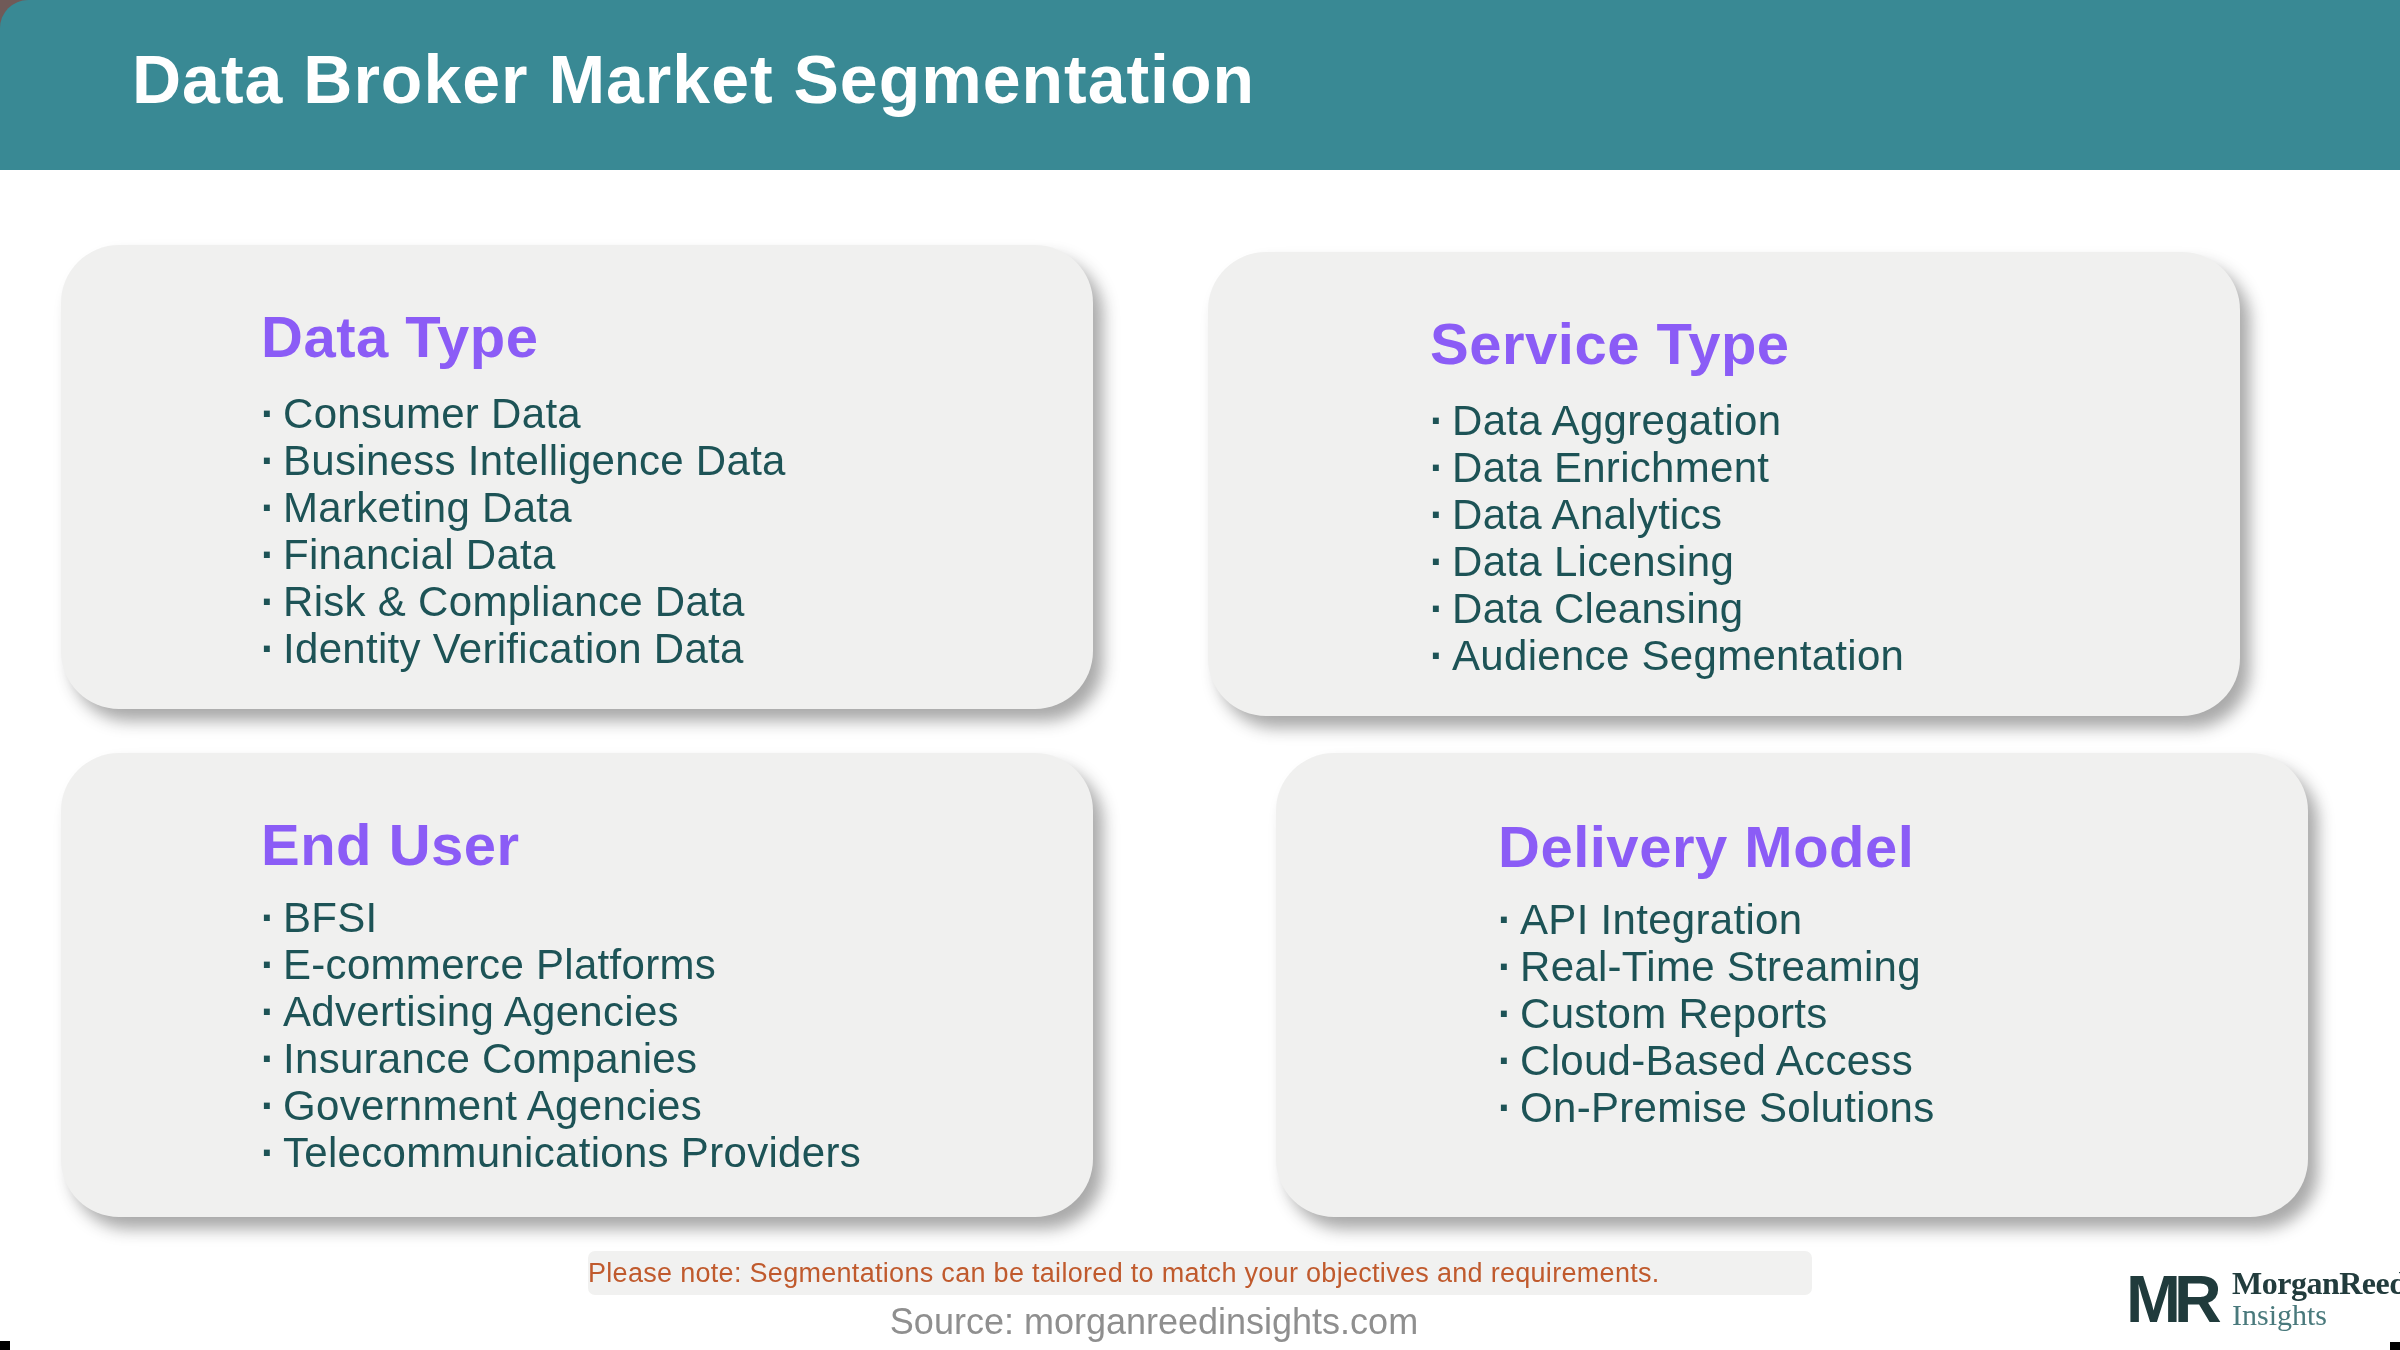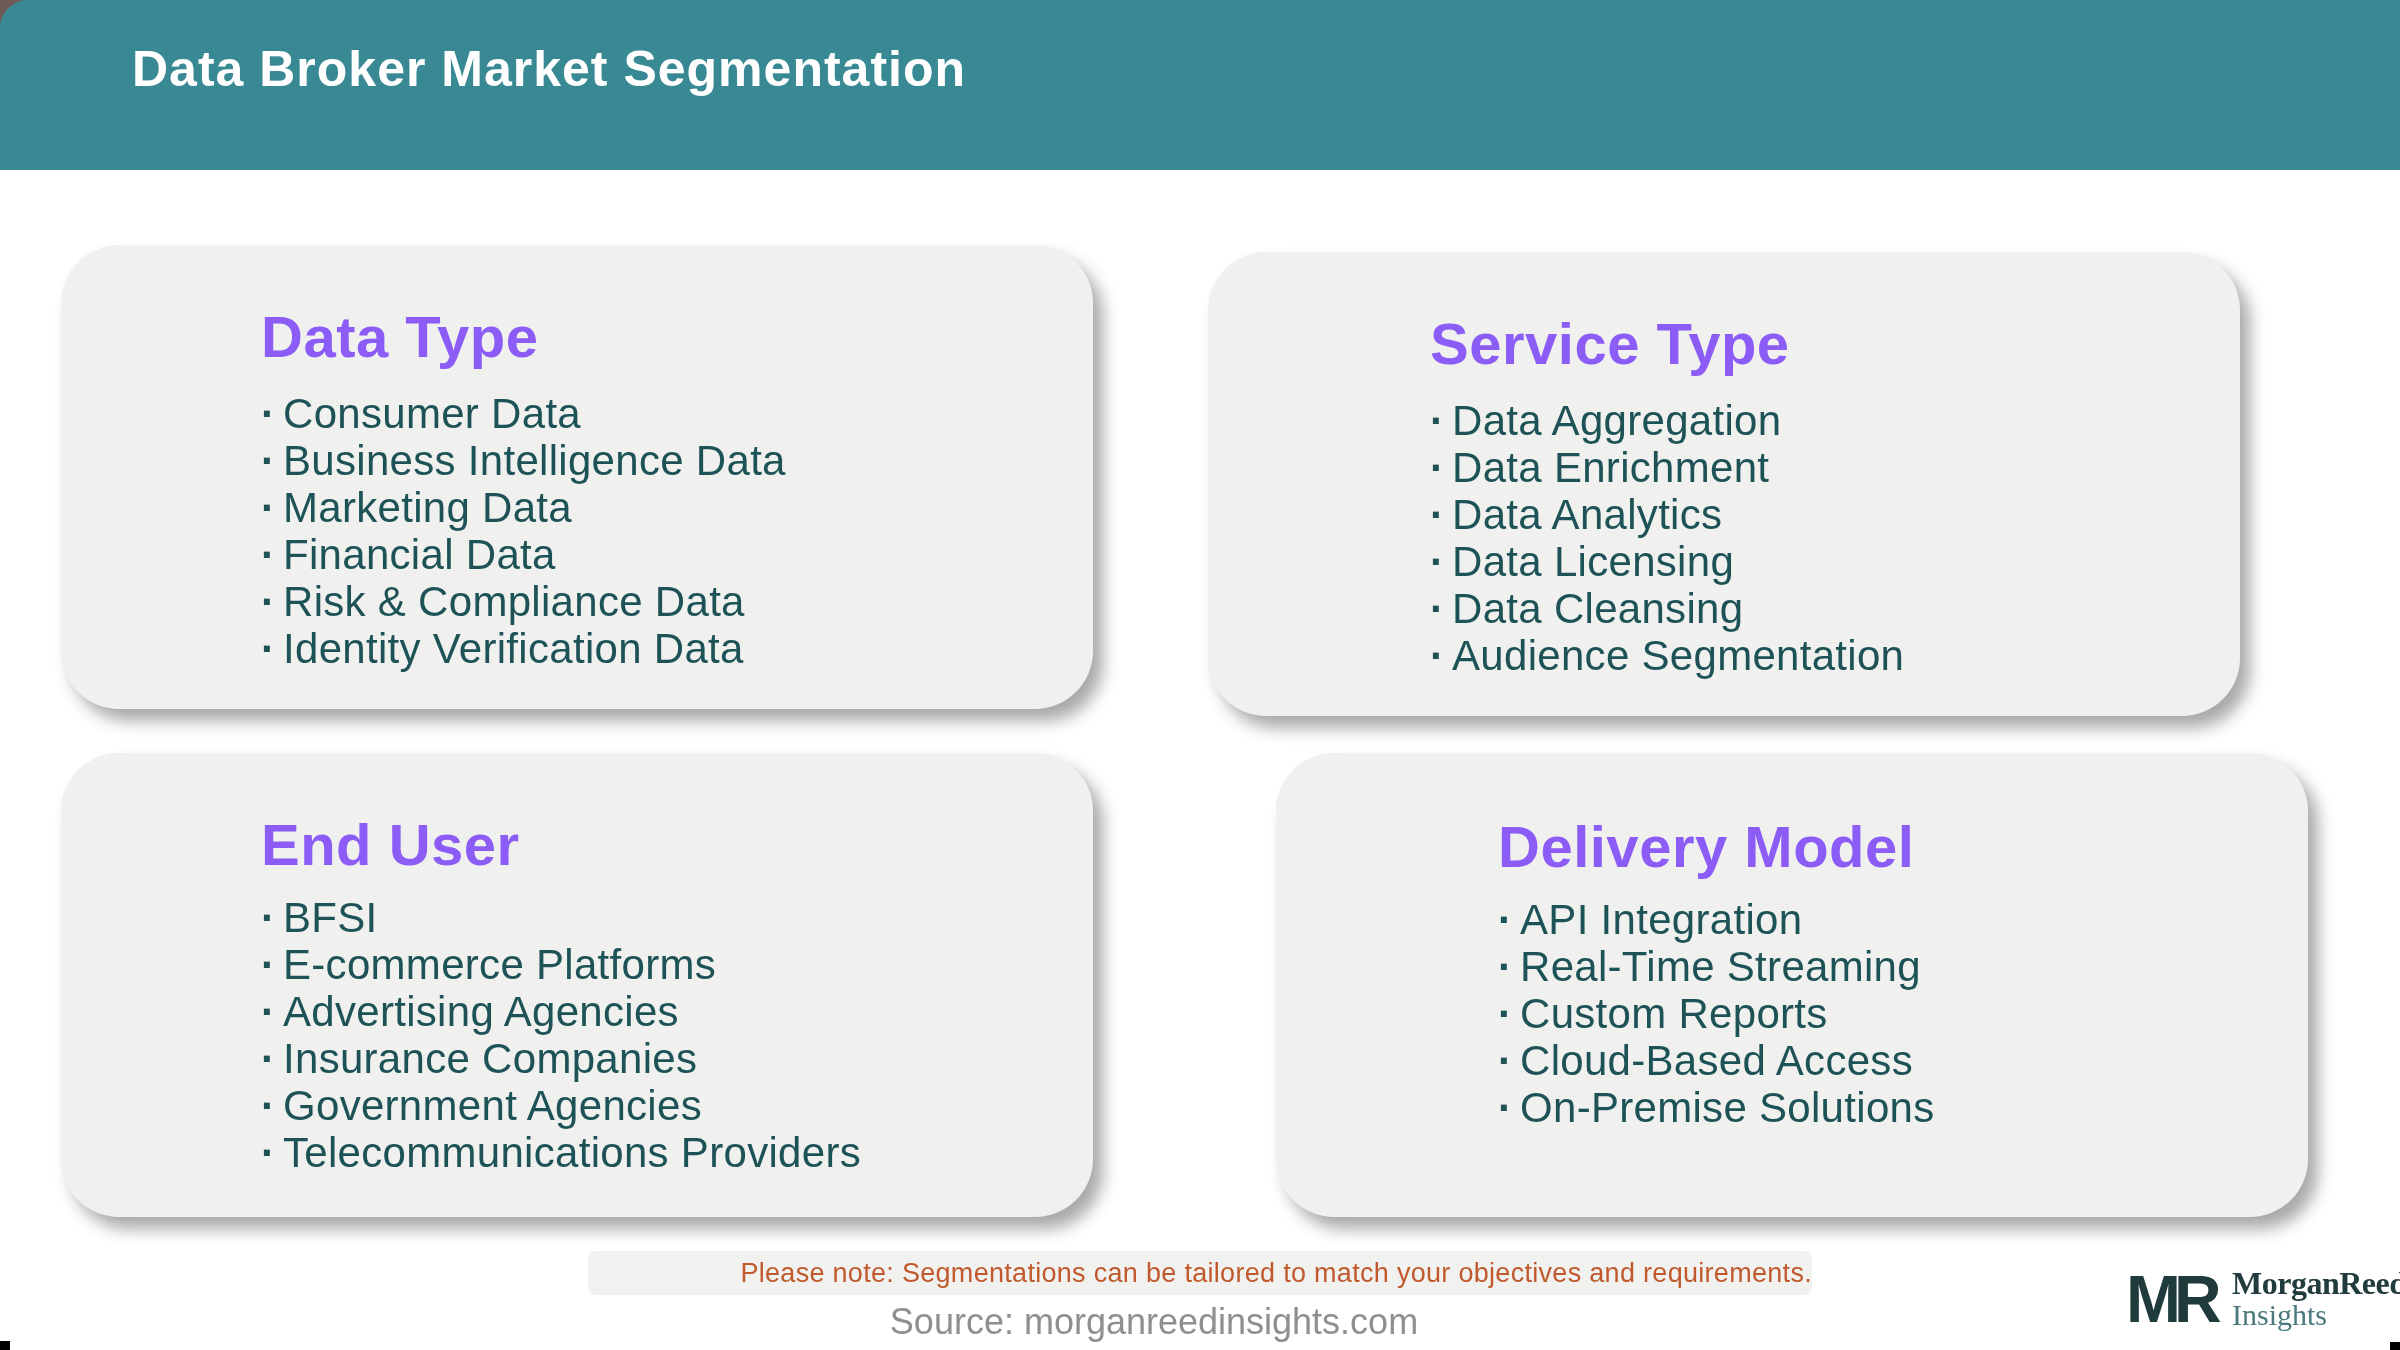--- a/index.html
+++ b/index.html
@@ -11,21 +11,21 @@
   .corner-sliver{
     position:absolute;left:0;top:0;width:40px;height:40px;
     background:#705a58;z-index:0;
   }
   .header{
     position:absolute;left:0;top:0;width:2400px;height:170px;
     background:#398994;z-index:1;border-radius:28px 0 0 0;
   }
   .header-title{
     position:absolute;left:132px;top:40px;
-    font-size:50px;font-weight:800;color:#ffffff;letter-spacing:1px;
+    font-size:68px;font-weight:800;color:#ffffff;letter-spacing:1px;
   }
   
   .card{
     position:absolute;width:1032px;height:464px;
     background:#f0f0ef;border-radius:58px;
     box-shadow:10px 12px 16px rgba(40,40,40,0.40);
     z-index:1;box-sizing:border-box;
   }
   .card.tl{left:61px;top:245px;padding:58px 0 0 200px;}
   .card.tr{left:1208px;top:252px;padding:58px 0 0 222px;}
@@ -40,21 +40,21 @@
   }
   .card-list li{
     font-size:42px;line-height:47px;color:#1d5356;font-weight:400;
     letter-spacing:0.3px;white-space:nowrap;
   }
   .dot{display:inline-block;width:22px;color:#1d5356;font-weight:700;}
   
   .note-bar{
     position:absolute;left:588px;top:1251px;width:1224px;height:44px;
     background:#f1f1f0;border-radius:7px;
-    display:flex;align-items:center;justify-content:flex-end;z-index:1;
+    display:flex;align-items:center;justify-content:flex-start;z-index:1;
   }
   .note-text{
     font-size:27px;color:#c05a2d;letter-spacing:0.3px;
   }
   .source-line{
     position:absolute;left:0;top:1301px;width:2308px;text-align:center;
     font-size:36px;color:#8f8f8f;z-index:1;
   }
   
   .logo{

